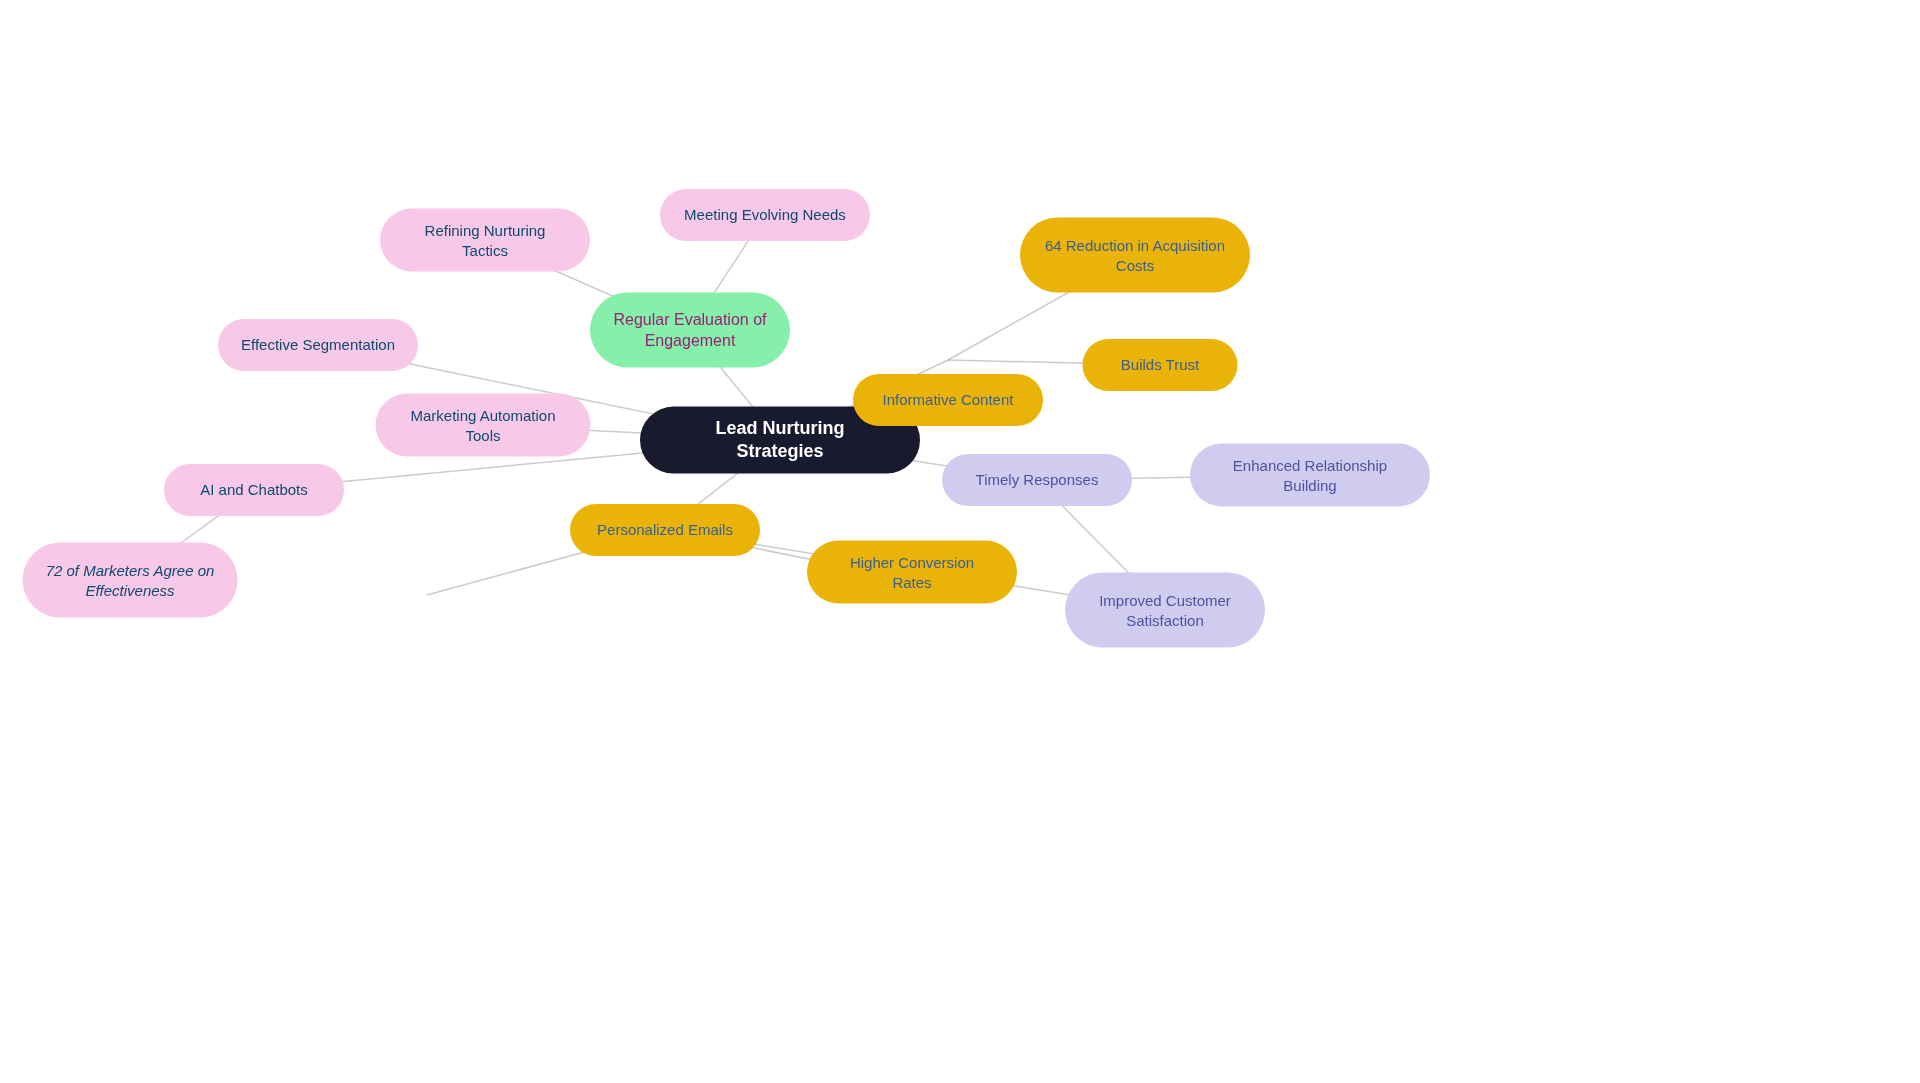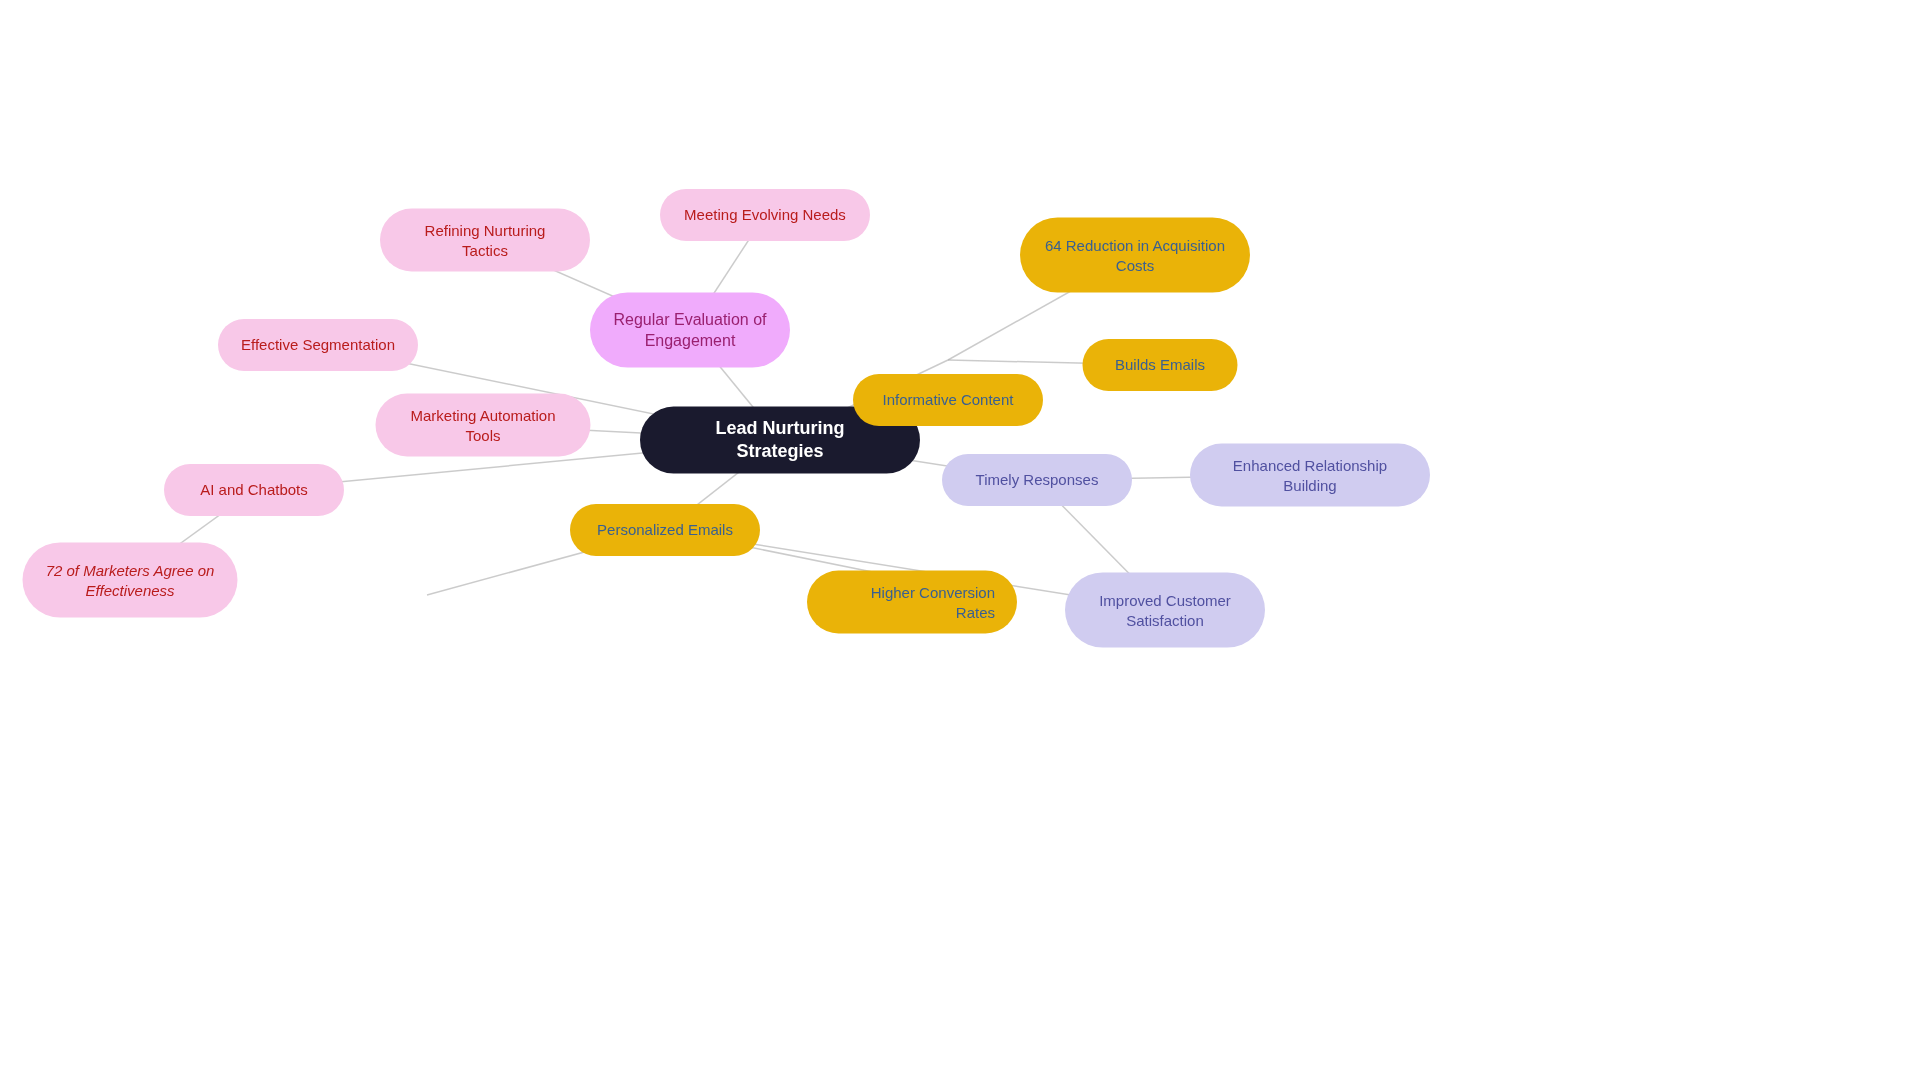--- a/index.html
+++ b/index.html
@@ -40,25 +40,25 @@
     .node-center {
       background: #1a1a2e;
       color: #ffffff;
       font-size: 18px;
       font-weight: 600;
       padding: 10px 36px;
       border-radius: 50px;
     }
     .node-pink {
       background: #f8c8e8;
-      color: #b91c1c;
+      color: #0c4a6e;
       border: none;
     }
     .node-pink-dark {
-      background: #f0abfc;
+      background: #86efac;
       color: #9a2070;
       font-size: 16px;
     }
     .node-blue-light {
       background: #eab308;
       color: #3a6090;
       border: none;
     }
     .node-purple-light {
       background: #d0ccf0;
@@ -94,22 +94,22 @@
     <div class="node node-pink-dark" style="left: 690px; top: 330px; width: 200px; min-height: 75px; white-space: pre-wrap;">Regular Evaluation of
 Engagement</div>
     <div class="node node-pink" style="left: 765px; top: 215px; width: 210px; min-height: 52px; white-space: pre-wrap;">Meeting Evolving Needs</div>
     <div class="node node-pink" style="left: 485px; top: 240px; width: 210px; min-height: 52px; white-space: pre-wrap;">Refining Nurturing Tactics</div>
     <div class="node node-pink" style="left: 318px; top: 345px; width: 200px; min-height: 52px; white-space: pre-wrap;">Effective Segmentation</div>
     <div class="node node-pink" style="left: 483px; top: 425px; width: 215px; min-height: 52px; white-space: pre-wrap;">Marketing Automation Tools</div>
     <div class="node node-pink" style="left: 254px; top: 490px; width: 180px; min-height: 52px; white-space: pre-wrap;">AI and Chatbots</div>
     <div class="node node-pink" style="left: 130px; top: 580px; width: 215px; min-height: 75px; white-space: pre-wrap; font-style: italic;">72 of Marketers Agree on
 Effectiveness</div>
     <div class="node node-blue-light" style="left: 665px; top: 530px; width: 190px; min-height: 52px; white-space: pre-wrap;">Personalized Emails</div>
-    <div class="node node-blue-light" style="left: 912px; top: 602px; width: 210px; min-height: 52px; white-space: pre-wrap; text-align: right;">Higher Conversion Rates</div>
+    <div class="node node-blue-light" style="left: 912px; top: 572px; width: 210px; min-height: 52px; white-space: pre-wrap;">Higher Conversion Rates</div>
     <div class="node node-purple-light" style="left: 1037px; top: 480px; width: 190px; min-height: 52px; white-space: pre-wrap;">Timely Responses</div>
     <div class="node node-purple-light" style="left: 1165px; top: 610px; width: 200px; min-height: 75px; white-space: pre-wrap;">Improved Customer
 Satisfaction</div>
     <div class="node node-purple-light" style="left: 1310px; top: 475px; width: 240px; min-height: 52px; white-space: pre-wrap;">Enhanced Relationship Building</div>
     <div class="node node-blue-light" style="left: 948px; top: 360px; width: 190px; min-height: 52px; white-space: pre-wrap; margin-top: 40px;">Informative Content</div>
-    <div class="node node-blue-light" style="left: 1160px; top: 365px; width: 155px; min-height: 52px; white-space: pre-wrap;">Builds Emails</div>
+    <div class="node node-blue-light" style="left: 1160px; top: 365px; width: 155px; min-height: 52px; white-space: pre-wrap;">Builds Trust</div>
     <div class="node node-blue-light" style="left: 1135px; top: 255px; width: 230px; min-height: 75px; white-space: pre-wrap;">64 Reduction in Acquisition
 Costs</div>
   </div>
 
 </body></html>

